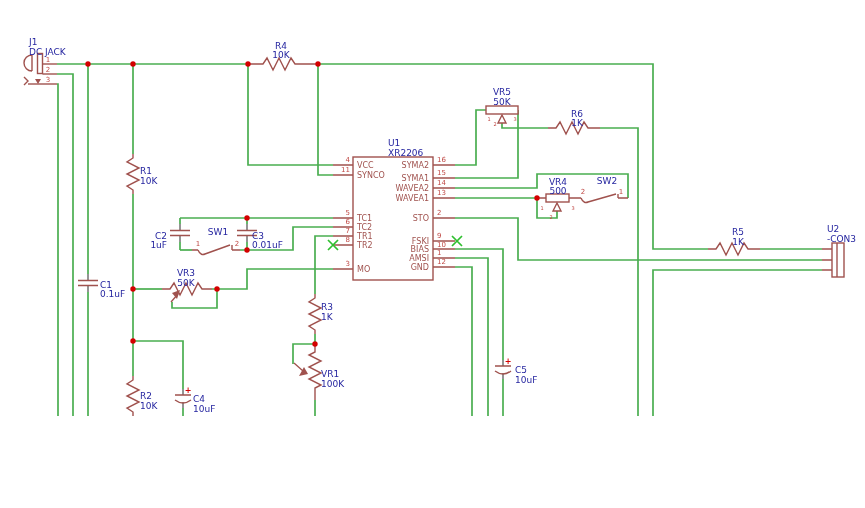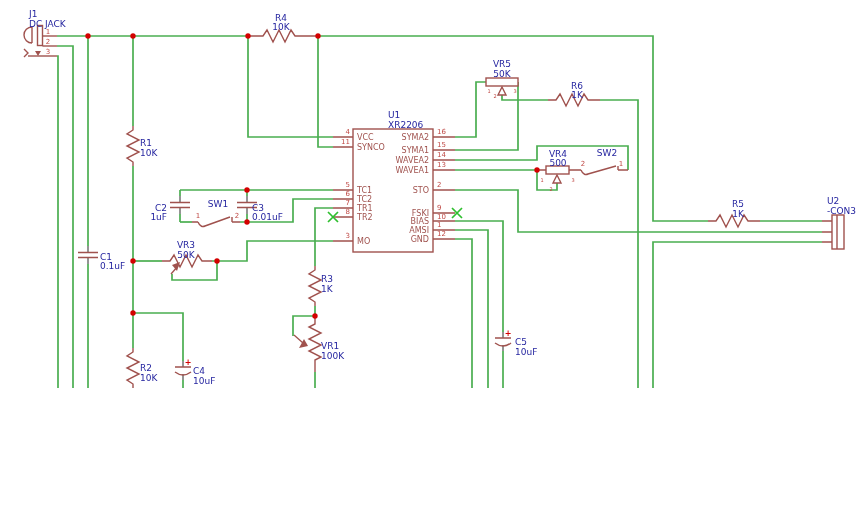--- a/index.html
+++ b/index.html
@@ -1,20 +1,20 @@
 <!DOCTYPE html>
 <html><head>
 <meta charset="utf-8">
 <style>
   :root{
     --wire:#4aae50; --sym:#a0524e; --lbl:#2626a0; --pin:#c04a46;
     --dot:#d40000; --nc:#2fbf2f; --gnd:#6a6a6a; --bg:#ffffff;
   }
   html,body{margin:0;padding:0;background:var(--bg);}
-  .canvas{width:865px;height:388px;position:relative;background:var(--bg);overflow:hidden;}
+  .canvas{width:865px;height:388px;position:relative;background:var(--bg);overflow:hidden;margin-top:28px;}
   svg{font-family:"DejaVu Sans","Liberation Sans",sans-serif;}
   .wire{stroke:var(--wire);stroke-width:1.7;fill:none;}
   .sym{stroke:var(--sym);stroke-width:1.4;fill:none;}
   .symf{fill:var(--sym);stroke:none;}
   .symw{stroke:var(--sym);stroke-width:1.4;fill:#ffffff;}
   .lead{stroke:#7a7a7a;stroke-width:1.6;fill:none;}
   .gnd{stroke:var(--gnd);stroke-width:3;fill:none;}
   .nc{stroke:var(--nc);stroke-width:1.7;fill:none;}
   .dot{fill:var(--dot);stroke:none;}
   text{user-select:none;}

